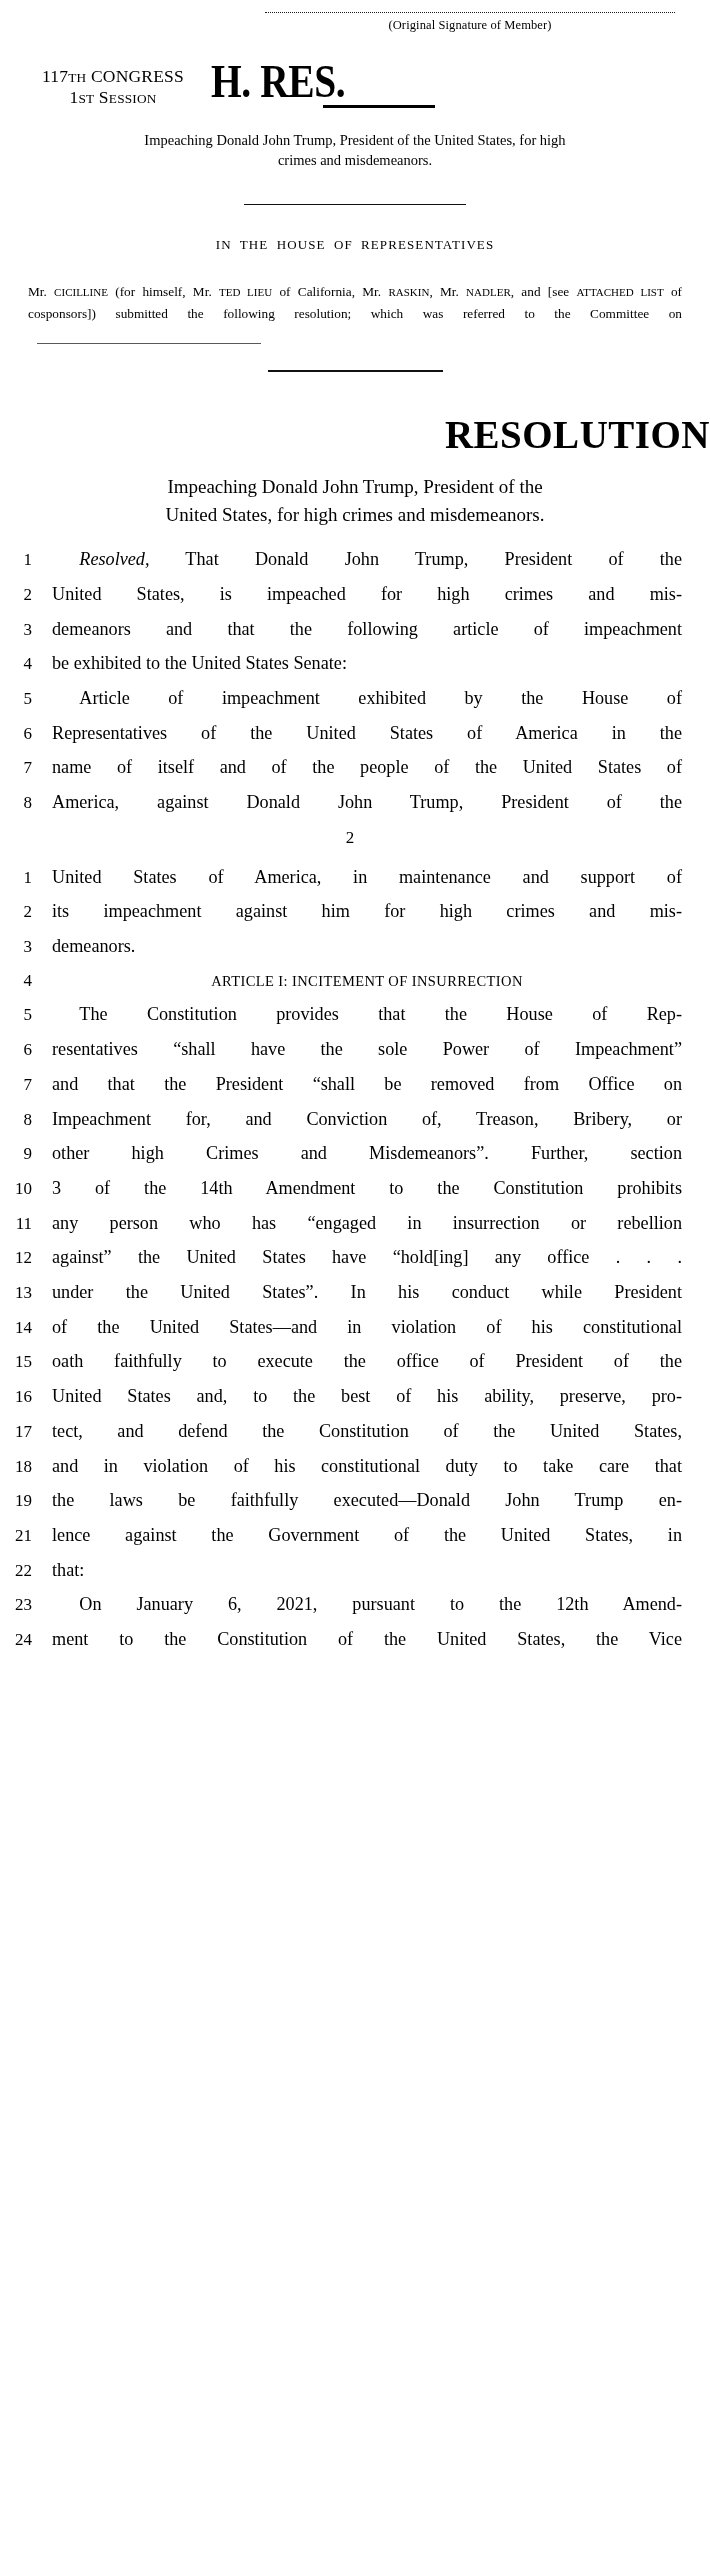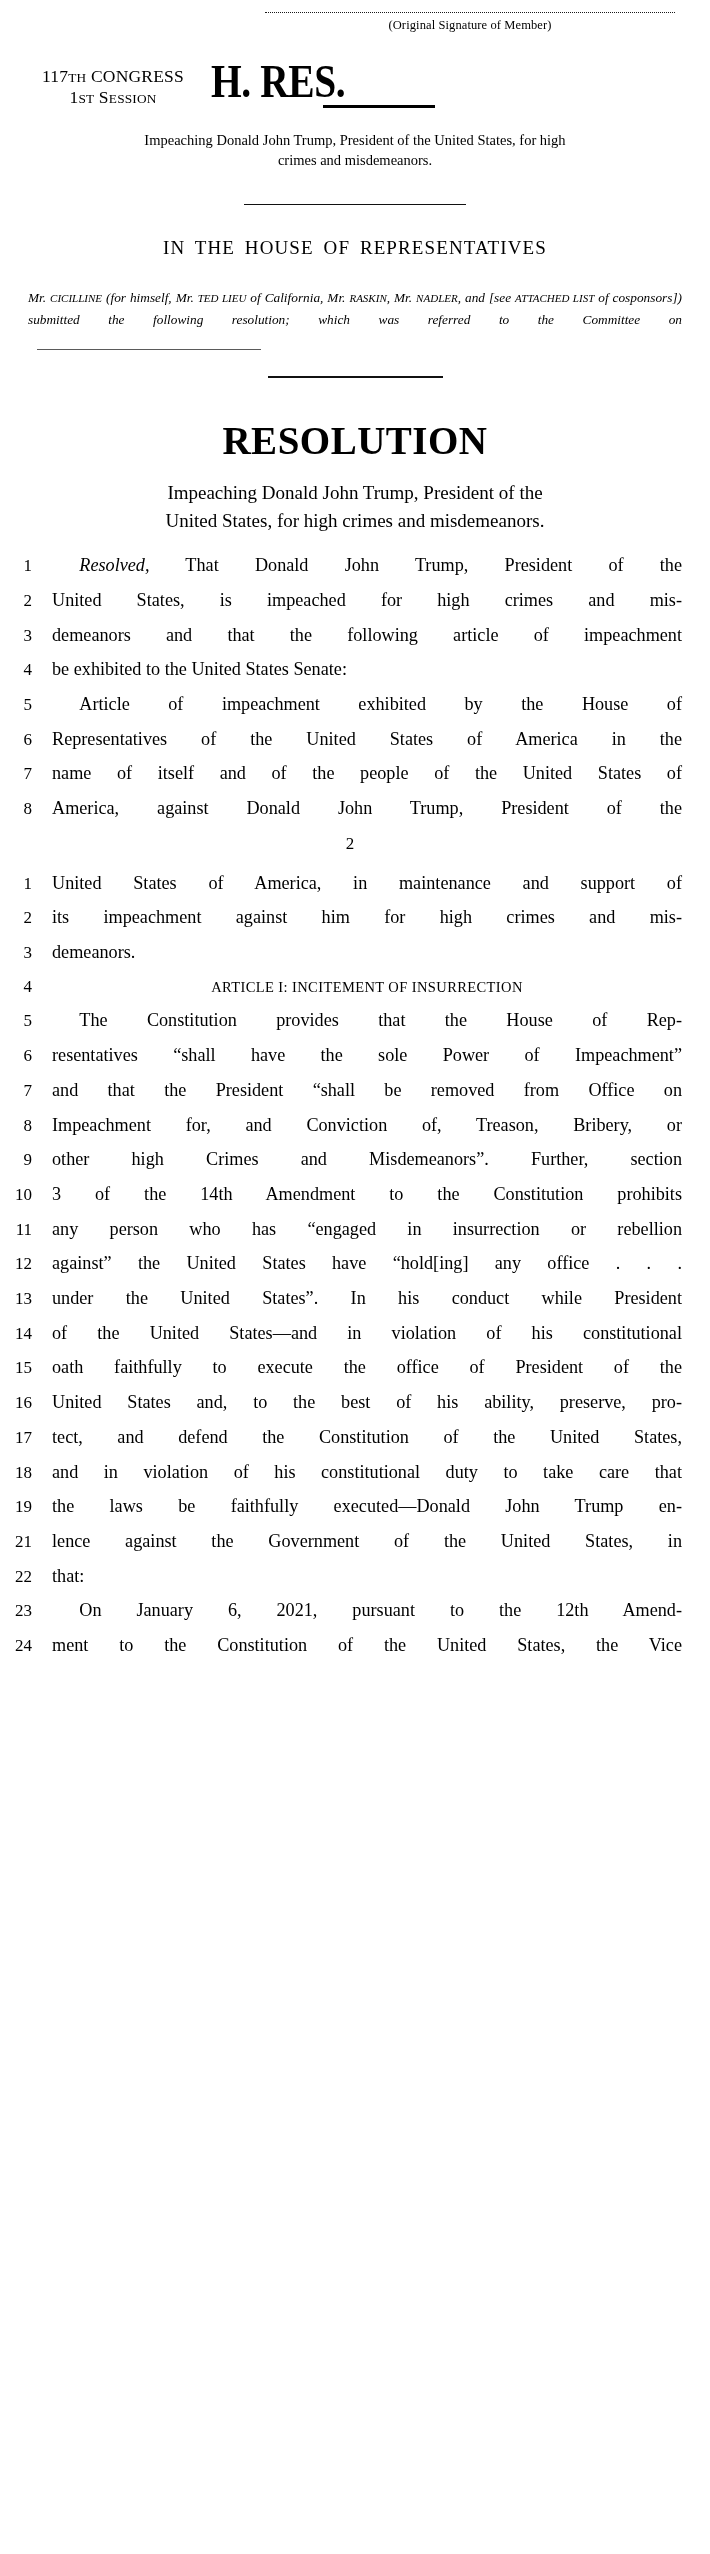--- a/index.html
+++ b/index.html
@@ -108,39 +108,38 @@
     width: 175px;
     height: 0;
     border-top: 2.6px solid #111;
     margin: 26px auto 0 auto;
   }
 
   
   .house-head {
     text-align: center;
     margin-top: 32px;
-    font-size: 19px;
+    font-size: 13px;
     letter-spacing: 1.1px;
     word-spacing: 4px;
   }
 
   
   .sponsors {
     margin: 28px 28px 0 28px;
     font-size: 13.3px;
     line-height: 1.62;
     text-align: justify;
     text-align-last: justify;
-    font-style: italic;
   }
   .sponsors .name { font-size: 0.83em; text-transform: uppercase; }
 
   
   .res-title {
-    text-align: center;
+    text-align: right;
     font-weight: bold;
     font-size: 39px;
     letter-spacing: 0.5px;
     margin-top: 40px;
   }
   .res-sub {
     margin: 16px auto 0 auto;
     width: 420px;
     text-align: center;
     font-size: 19px;

